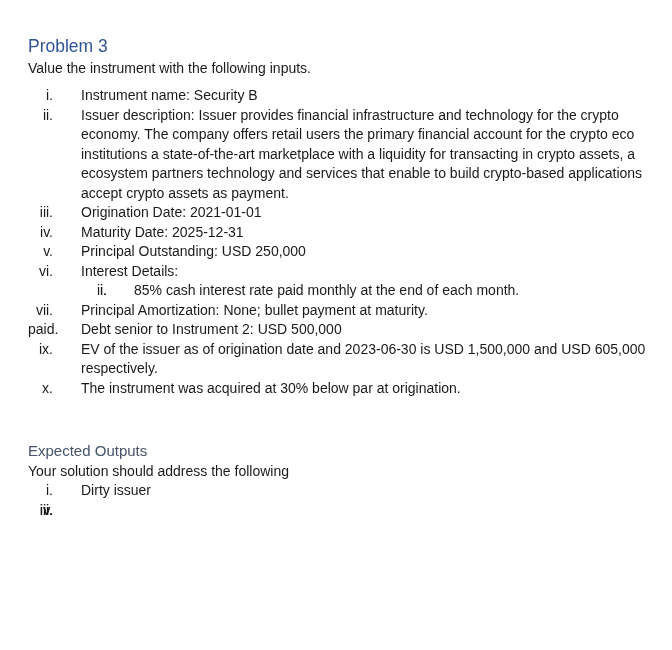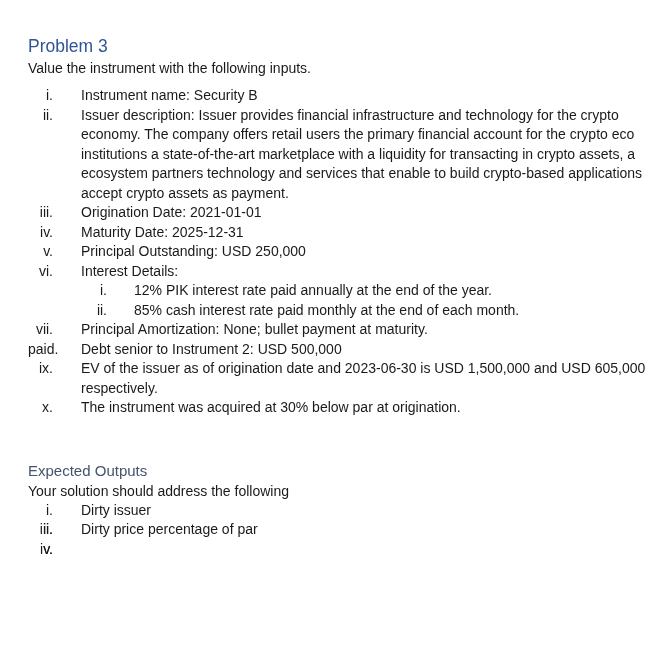--- a/index.html
+++ b/index.html
@@ -107,21 +107,20 @@
     <li class="item">
       <span class="num">v.</span>
       <div>Principal Outstanding: USD 250,000</div>
     </li>
     <li class="item">
       <span class="num">vi.</span>
       <div>Interest Details:</div>
       <ol class="sublist">
         <li class="subitem">
           <span class="num">i.</span>
-          <span>12% PIK interest rate paid annually at the end of the year.</span>
         </li>
         <li class="subitem">
           <span class="num">ii.</span>
           <span>85% cash interest rate paid monthly at the end of each month.</span>
         </li>
       </ol>
     </li>
     <li class="item">
       <span class="num">vii.</span>
       <div>Principal Amortization: None; bullet payment at maturity.</div>
@@ -148,21 +147,20 @@
   <ol class="list">
     <li class="item">
       <span class="num">i.</span>
       <span>Dirty issuer</span>
     </li>
     <li class="item">
       <span class="num">ii.</span>
     </li>
     <li class="item">
       <span class="num">iii.</span>
-      <span>Dirty price percentage of par</span>
     </li>
     <li class="item">
       <span class="num">iv.</span>
     </li>
     <li class="item">
       <span class="num">v.</span>
     </li>
   </ol>
 </div>
 

